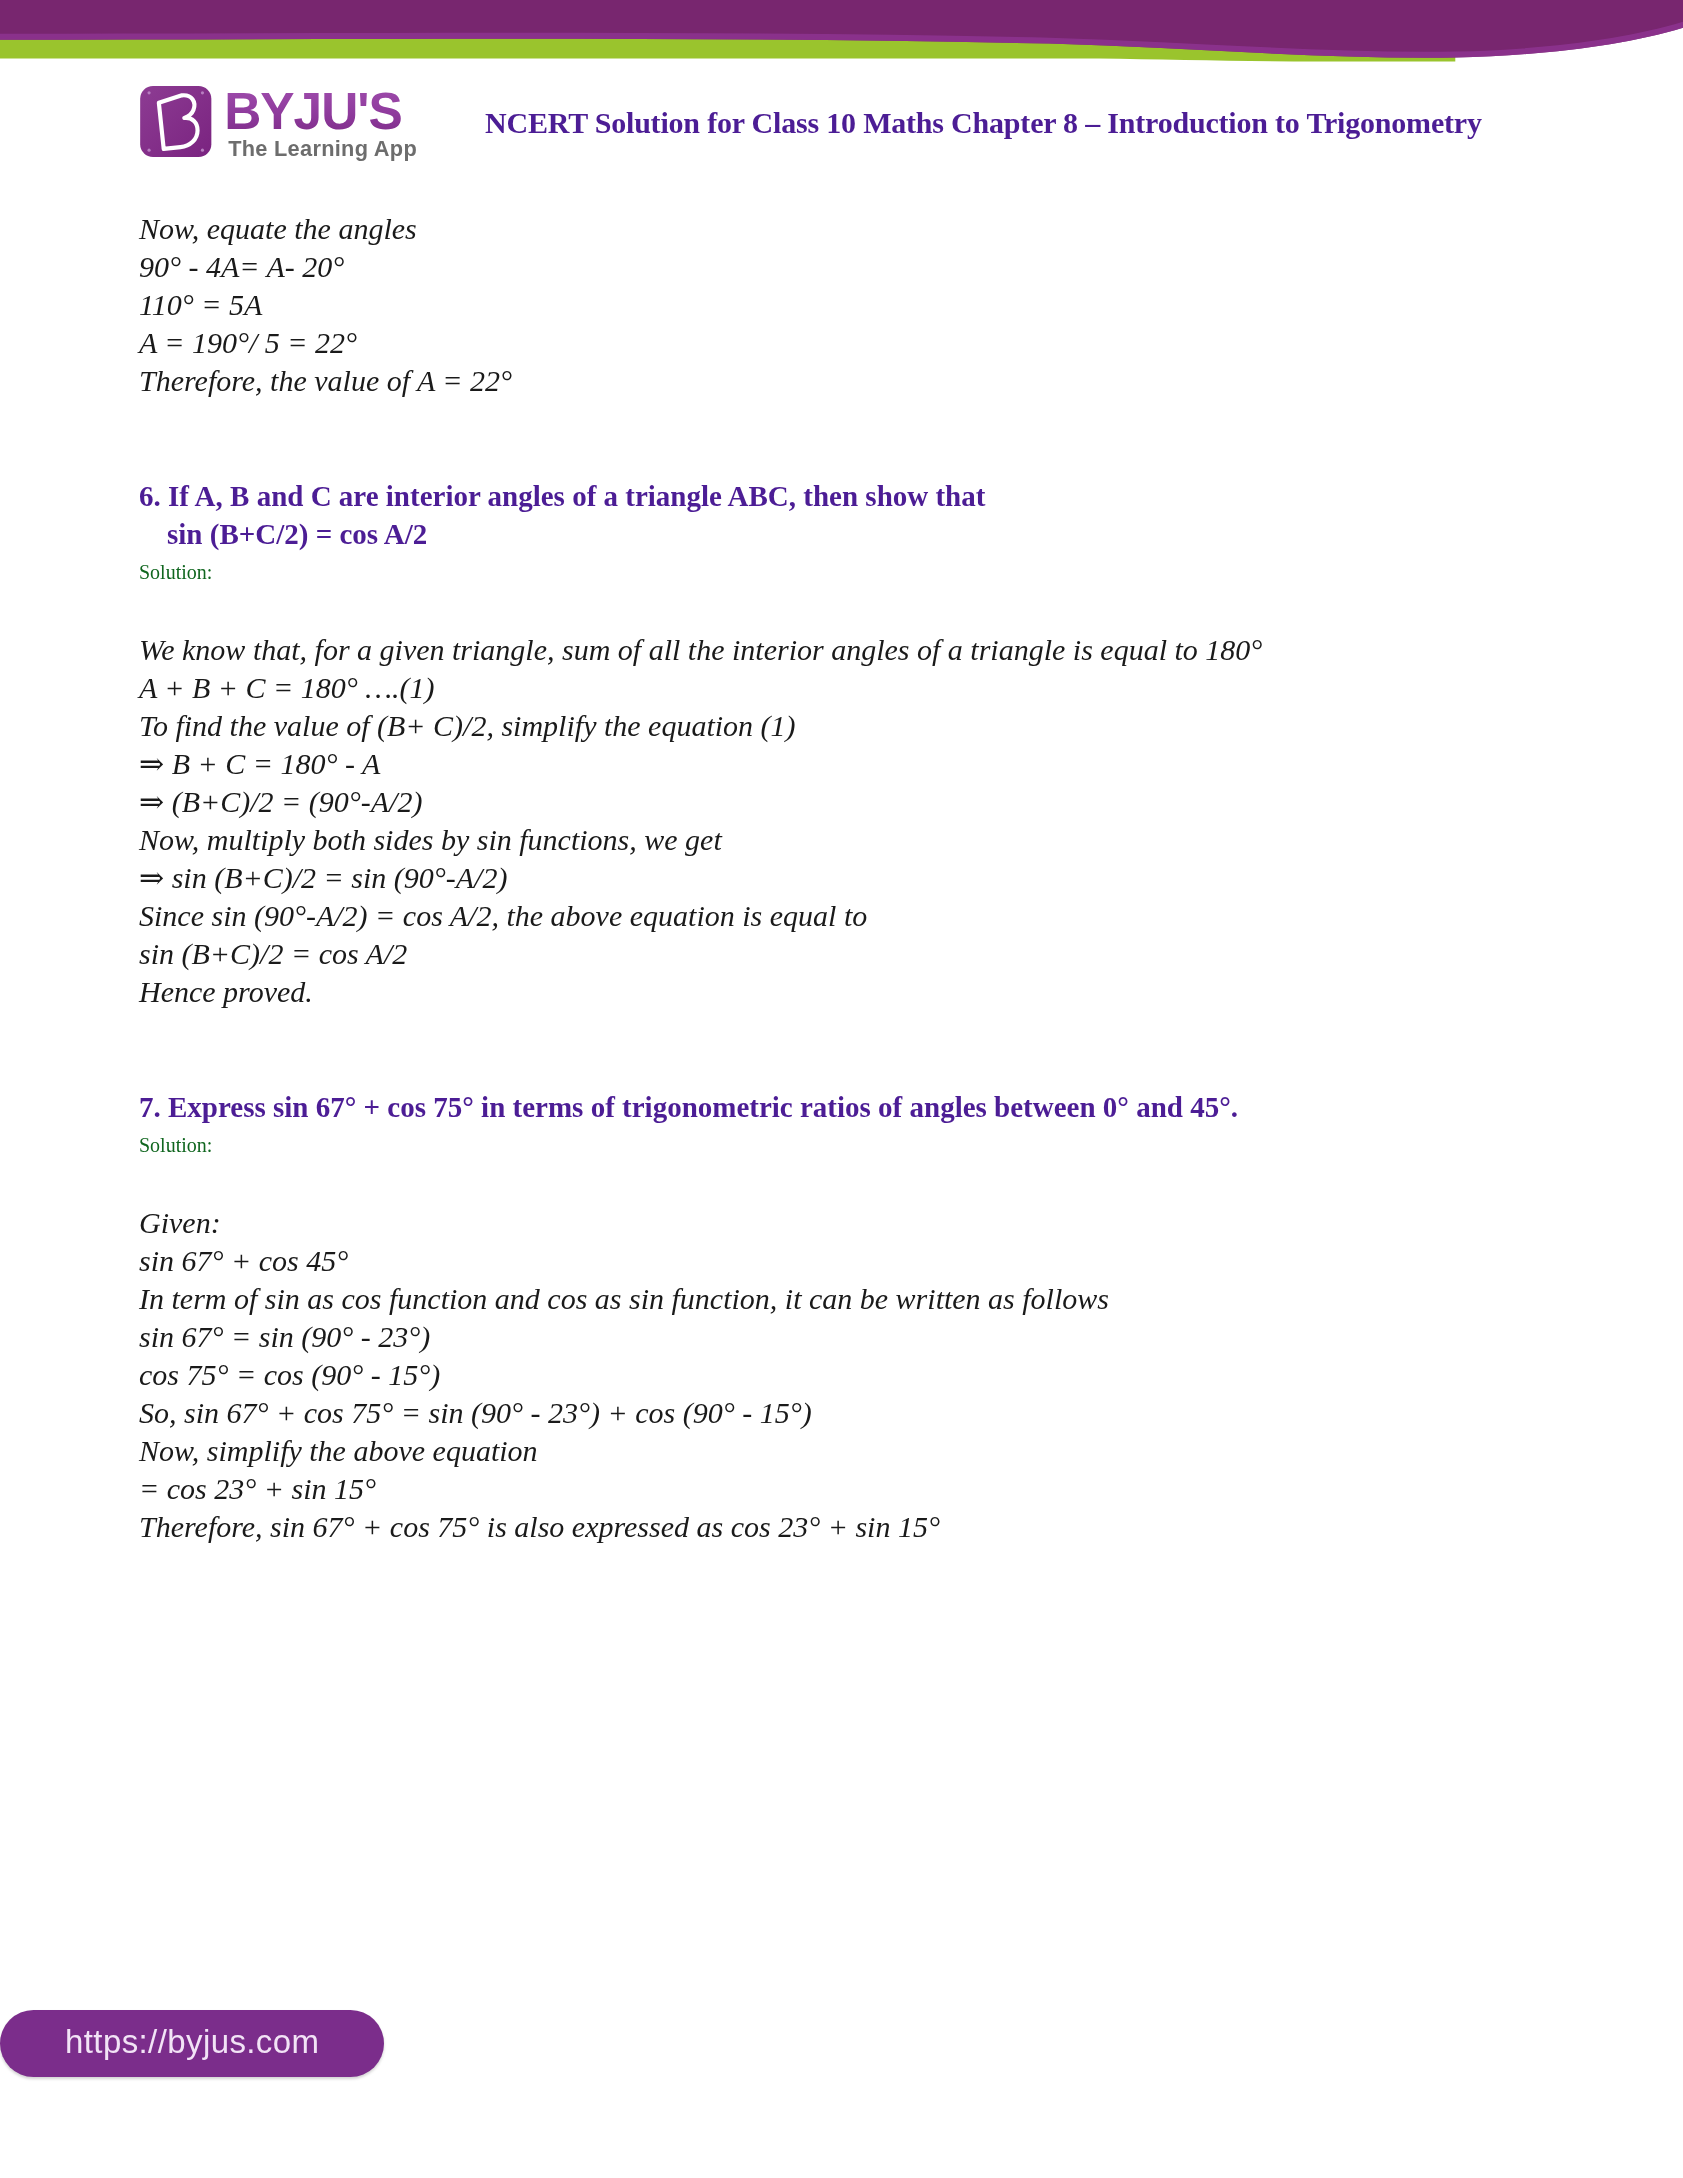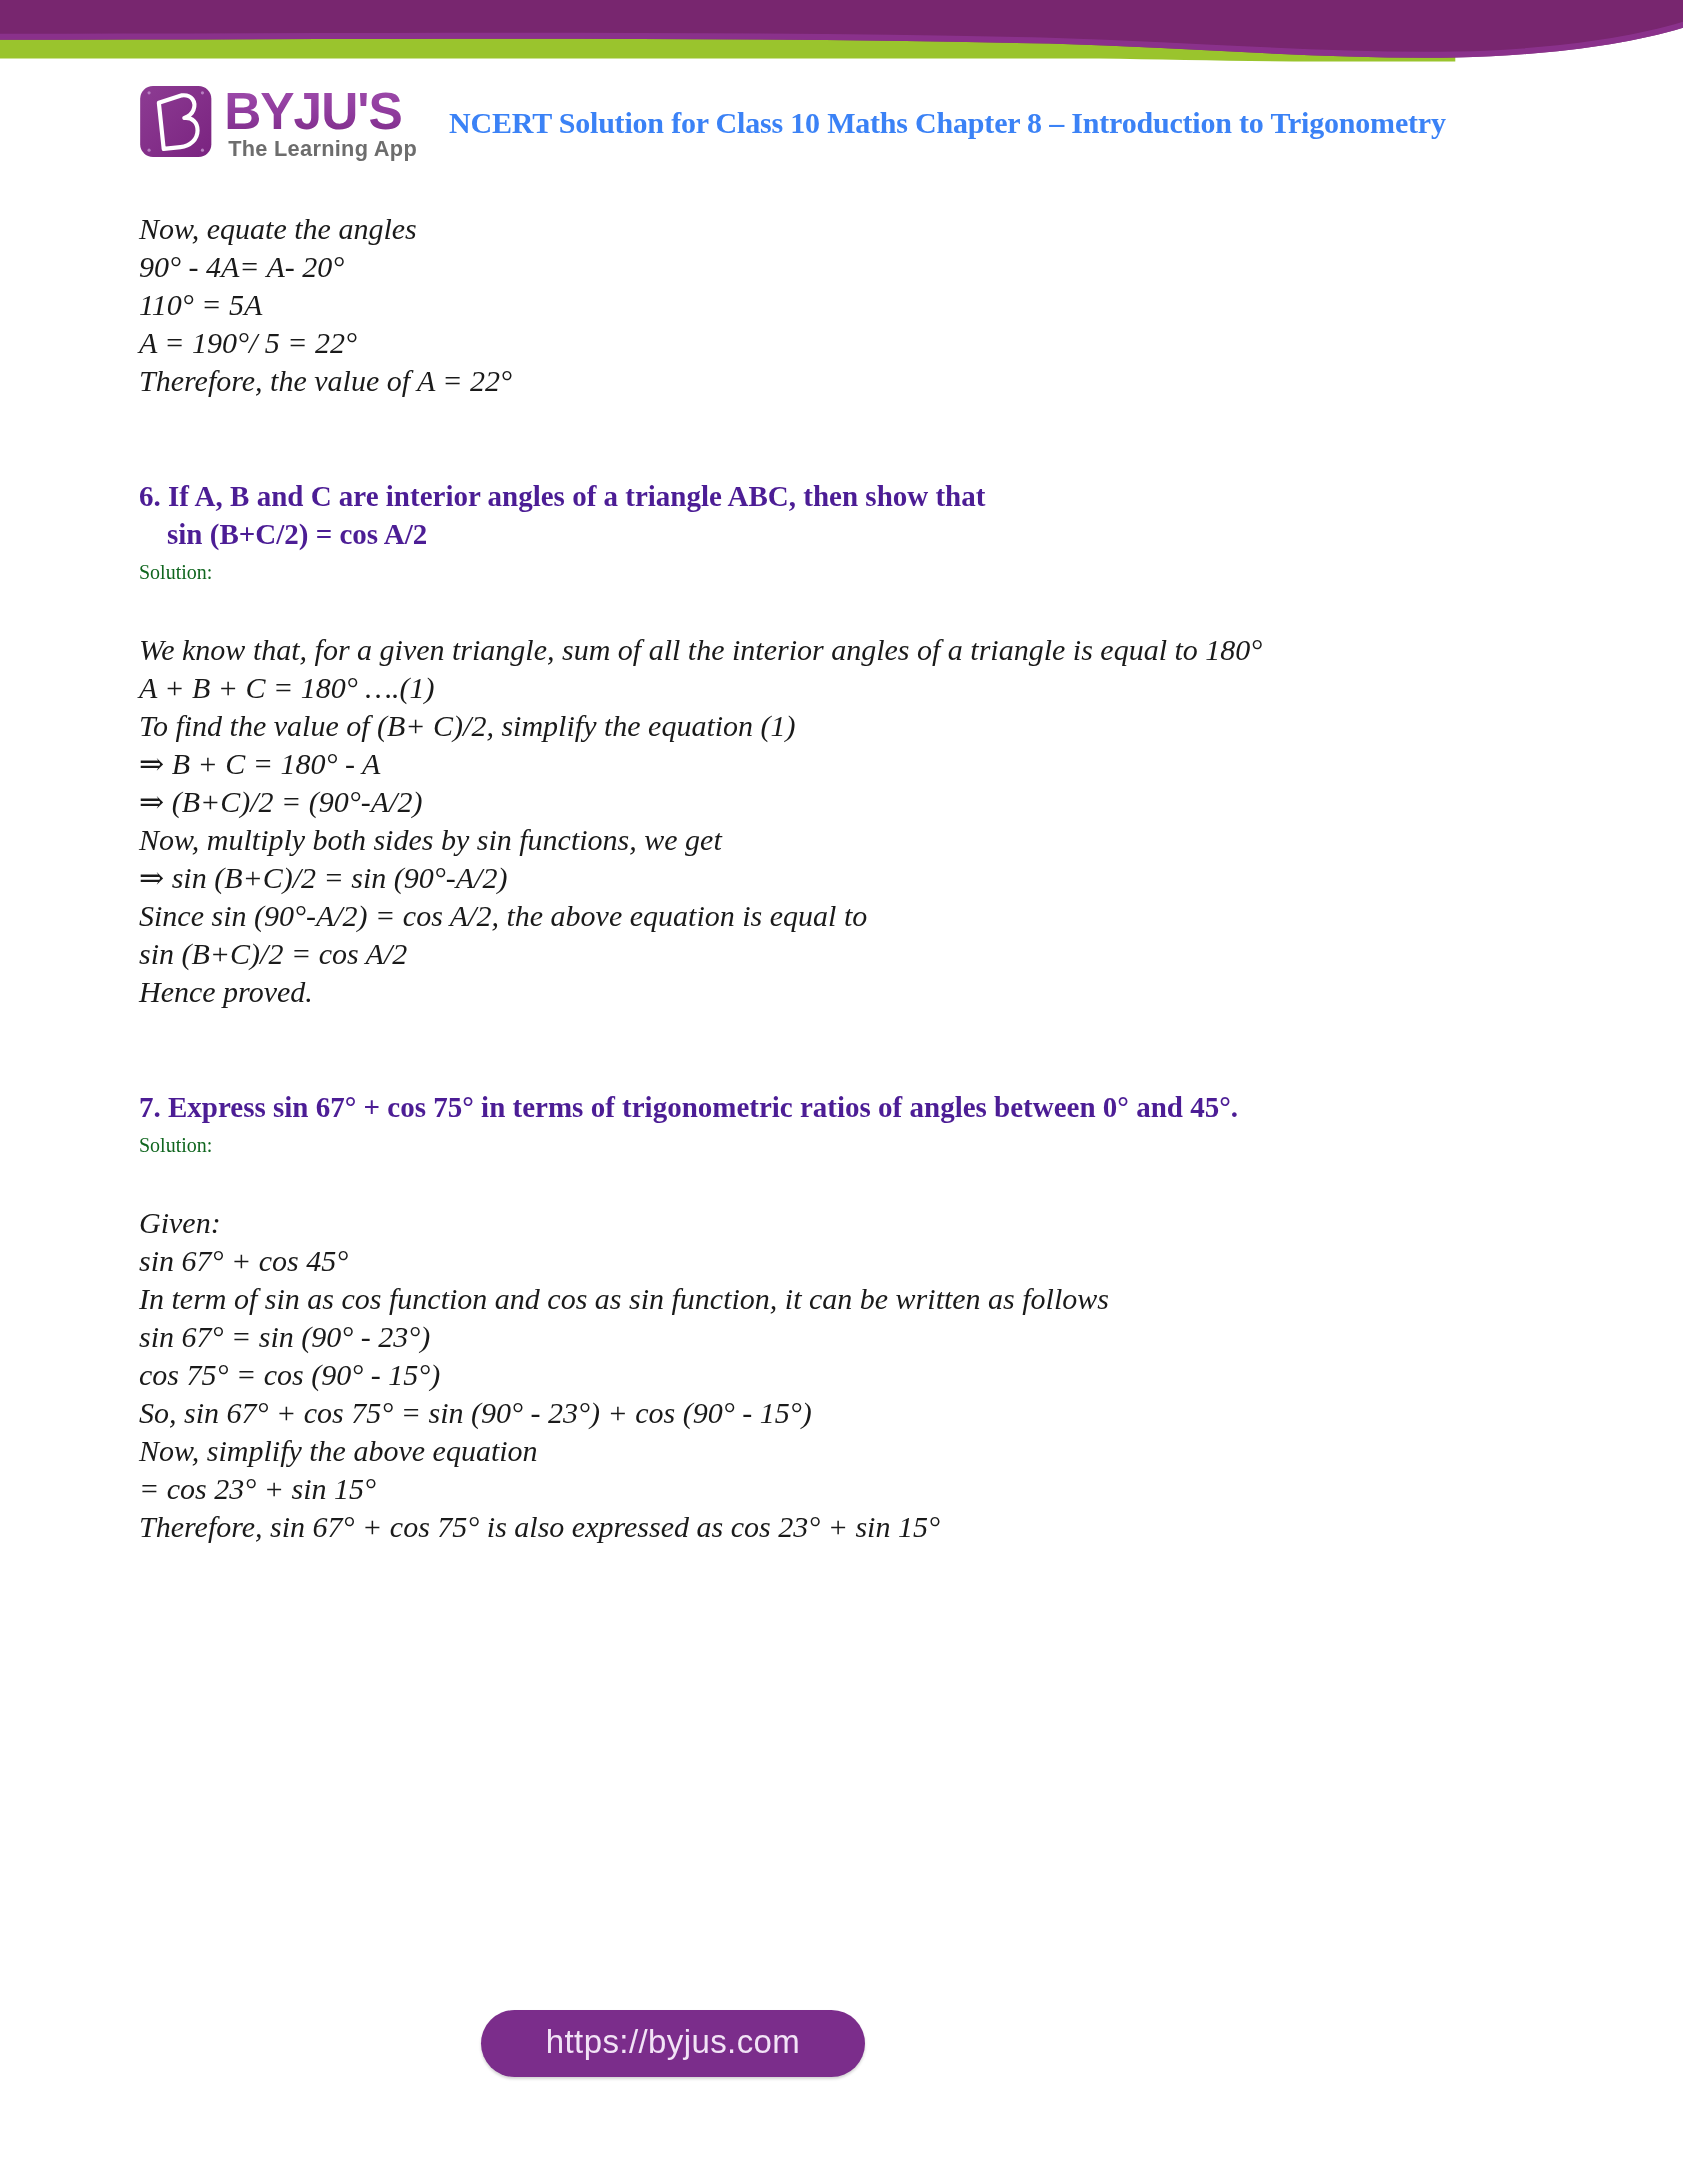--- a/index.html
+++ b/index.html
@@ -46,23 +46,24 @@
     text-align: center;
   }
 
   .logo-svg { display: block; }
 
   .doc-title {
     font-family: "Liberation Serif", "DejaVu Serif", serif;
     font-weight: bold;
     font-size: 30px;
     letter-spacing: -0.2px;
-    color: #3b82f6;
+    color: #4c1d95;
     white-space: nowrap;
     margin-top: 2px;
+    margin-left: 36px;
   }
 
   
   .content {
     position: absolute;
     left: 139px;
     top: 210px;
     width: 1416px;
   }
 
@@ -97,21 +98,20 @@
   .gap-lg { height: 77px; }
   .gap-md { height: 40px; }
 
   
   .footer {
     position: absolute;
     left: 0;
     top: 2010px;
     width: 1346px;
     display: flex;
-    justify-content: center;
   }
 
   .url-pill {
     background: #7b2d8b;
     color: #f2e3f6;
     border-radius: 34px;
     padding: 14px 65px 17px 65px;
     font-family: "Liberation Sans", "DejaVu Sans", sans-serif;
     font-size: 33px;
     letter-spacing: 0.4px;

